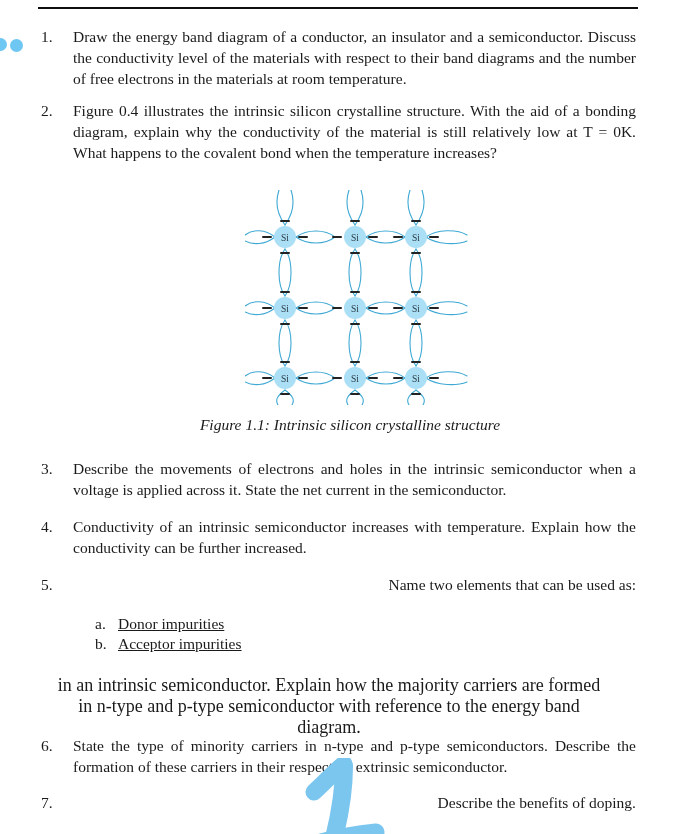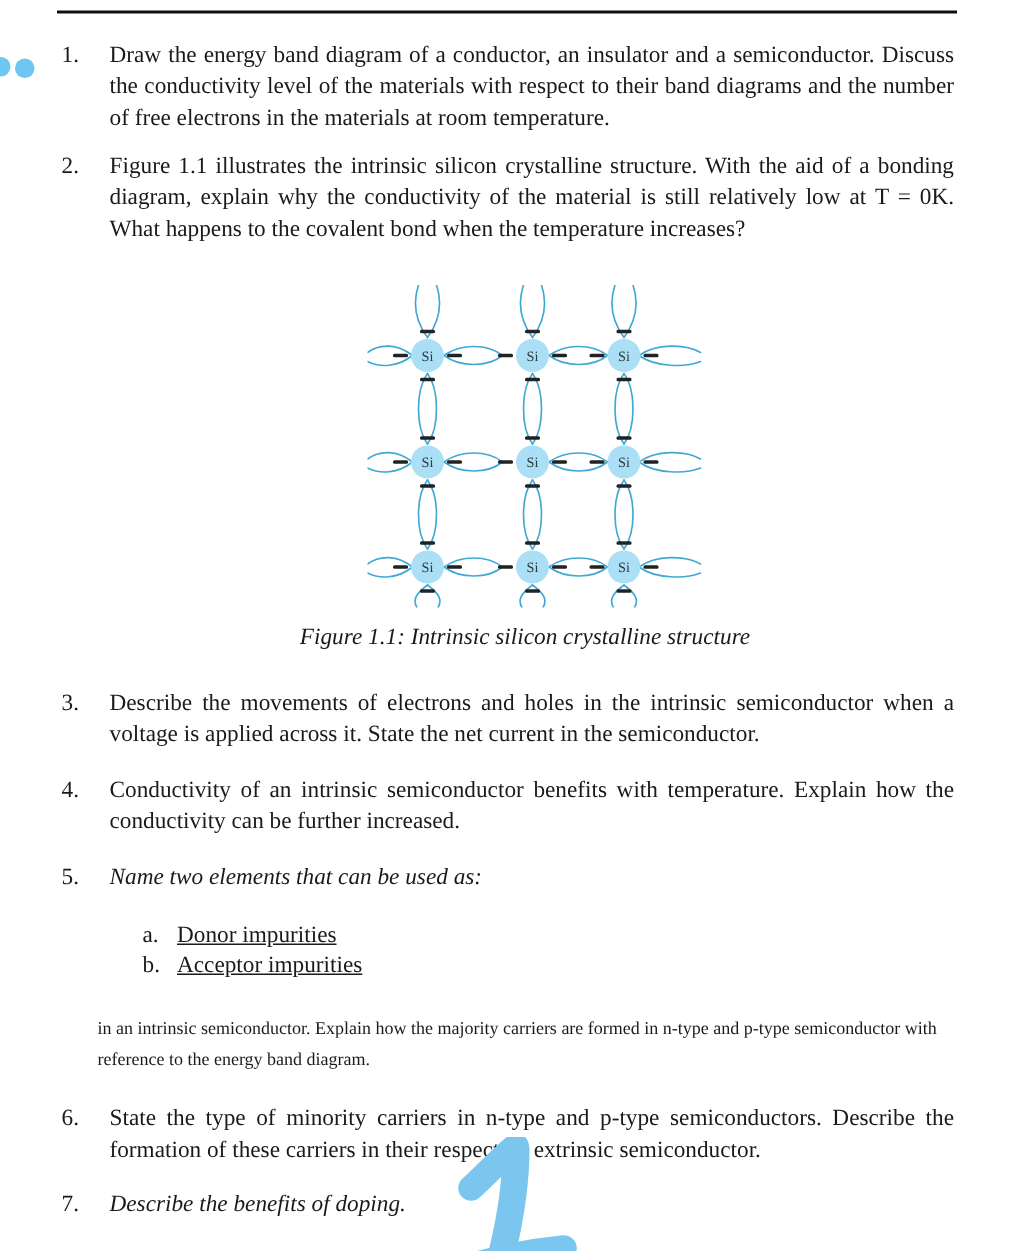--- a/index.html
+++ b/index.html
@@ -65,32 +65,31 @@
     text-align: left;
   }
   .q-body {
     margin-left: 32px;
     font-size: 15.5px;
     line-height: 21px;
     text-align: justify;
     text-justify: inter-word;
   }
   .q-body.ragged {
-    text-align: left;
-    font-style: italic;
+    text-align: right;
   }
 
   
   .q-cont {
-    margin-left: 24px;
+    margin-left: 8px;
     margin-top: 21px;
-    font-size: 12px;
+    font-size: 18px;
     line-height: 21px;
     width: 560px;
-    text-align: left;
+    text-align: center;
   }
 
   
   .sub-list {
     margin-left: 54px;
     margin-top: 19px;
   }
   .sub-item {
     position: relative;
     font-size: 15.5px;
@@ -161,21 +160,21 @@
 
 <div class="content">
 
   <div class="q-item" style="top:26px;">
     <span class="q-num">1.</span>
     <div class="q-body">Draw the energy band diagram of a conductor, an insulator and a semiconductor. Discuss the conductivity level of the materials with respect to their band diagrams and the number of free electrons in the materials at room temperature.</div>
   </div>
 
   <div class="q-item" style="top:100px;">
     <span class="q-num">2.</span>
-    <div class="q-body">Figure 1.1 illustrates the intrinsic silicon crystalline structure. With the aid of a bonding diagram, explain why the conductivity of the material is still relatively low at T = 0K. What happens to the covalent bond when the temperature increases?</div>
+    <div class="q-body">Figure 0.4 illustrates the intrinsic silicon crystalline structure. With the aid of a bonding diagram, explain why the conductivity of the material is still relatively low at T = 0K. What happens to the covalent bond when the temperature increases?</div>
   </div>
 
   <div class="figure-wrap">
     <svg class="lattice" viewBox="0 0 230 215">
       <defs>
         <g id="electron-dash">
           <rect x="-5" y="-1.1" width="10" height="2.2" rx="1" fill="#222222"></rect>
         </g>
       </defs>
 
@@ -309,21 +308,21 @@
     <div class="fig-caption">Figure 1.1: Intrinsic silicon crystalline structure</div>
   </div>
 
   <div class="q-item" style="top:458px;">
     <span class="q-num">3.</span>
     <div class="q-body">Describe the movements of electrons and holes in the intrinsic semiconductor when a voltage is applied across it. State the net current in the semiconductor.</div>
   </div>
 
   <div class="q-item" style="top:516px;">
     <span class="q-num">4.</span>
-    <div class="q-body">Conductivity of an intrinsic semiconductor benefits with temperature. Explain how the conductivity can be further increased.</div>
+    <div class="q-body">Conductivity of an intrinsic semiconductor increases with temperature. Explain how the conductivity can be further increased.</div>
   </div>
 
   <div class="q-item" style="top:574px;">
     <span class="q-num">5.</span>
     <div class="q-body ragged">Name two elements that can be used as:</div>
 
     <div class="sub-list">
       <div class="sub-item">
         <span class="sub-letter">a.</span>
         <span class="sub-text">Donor impurities</span>

